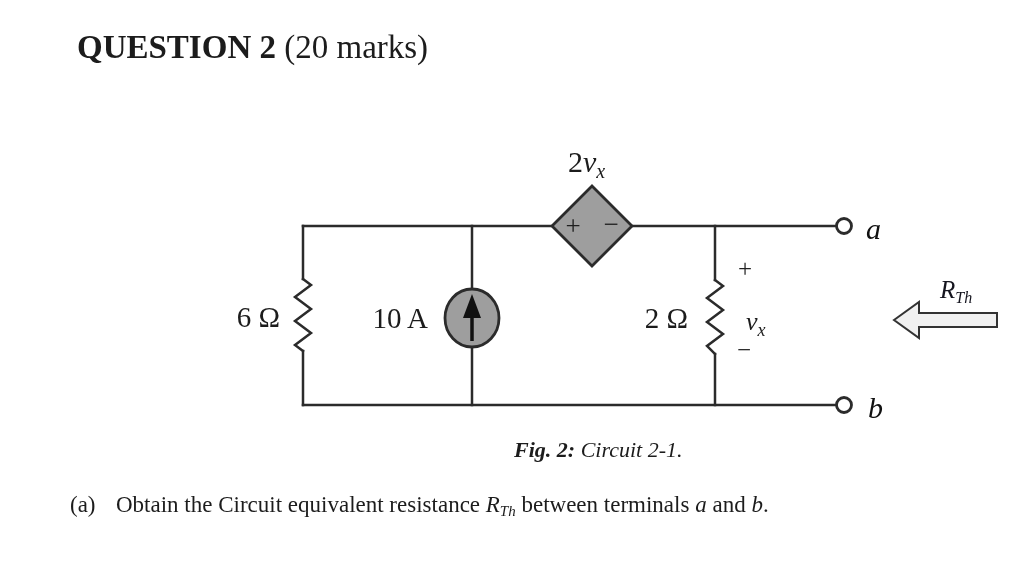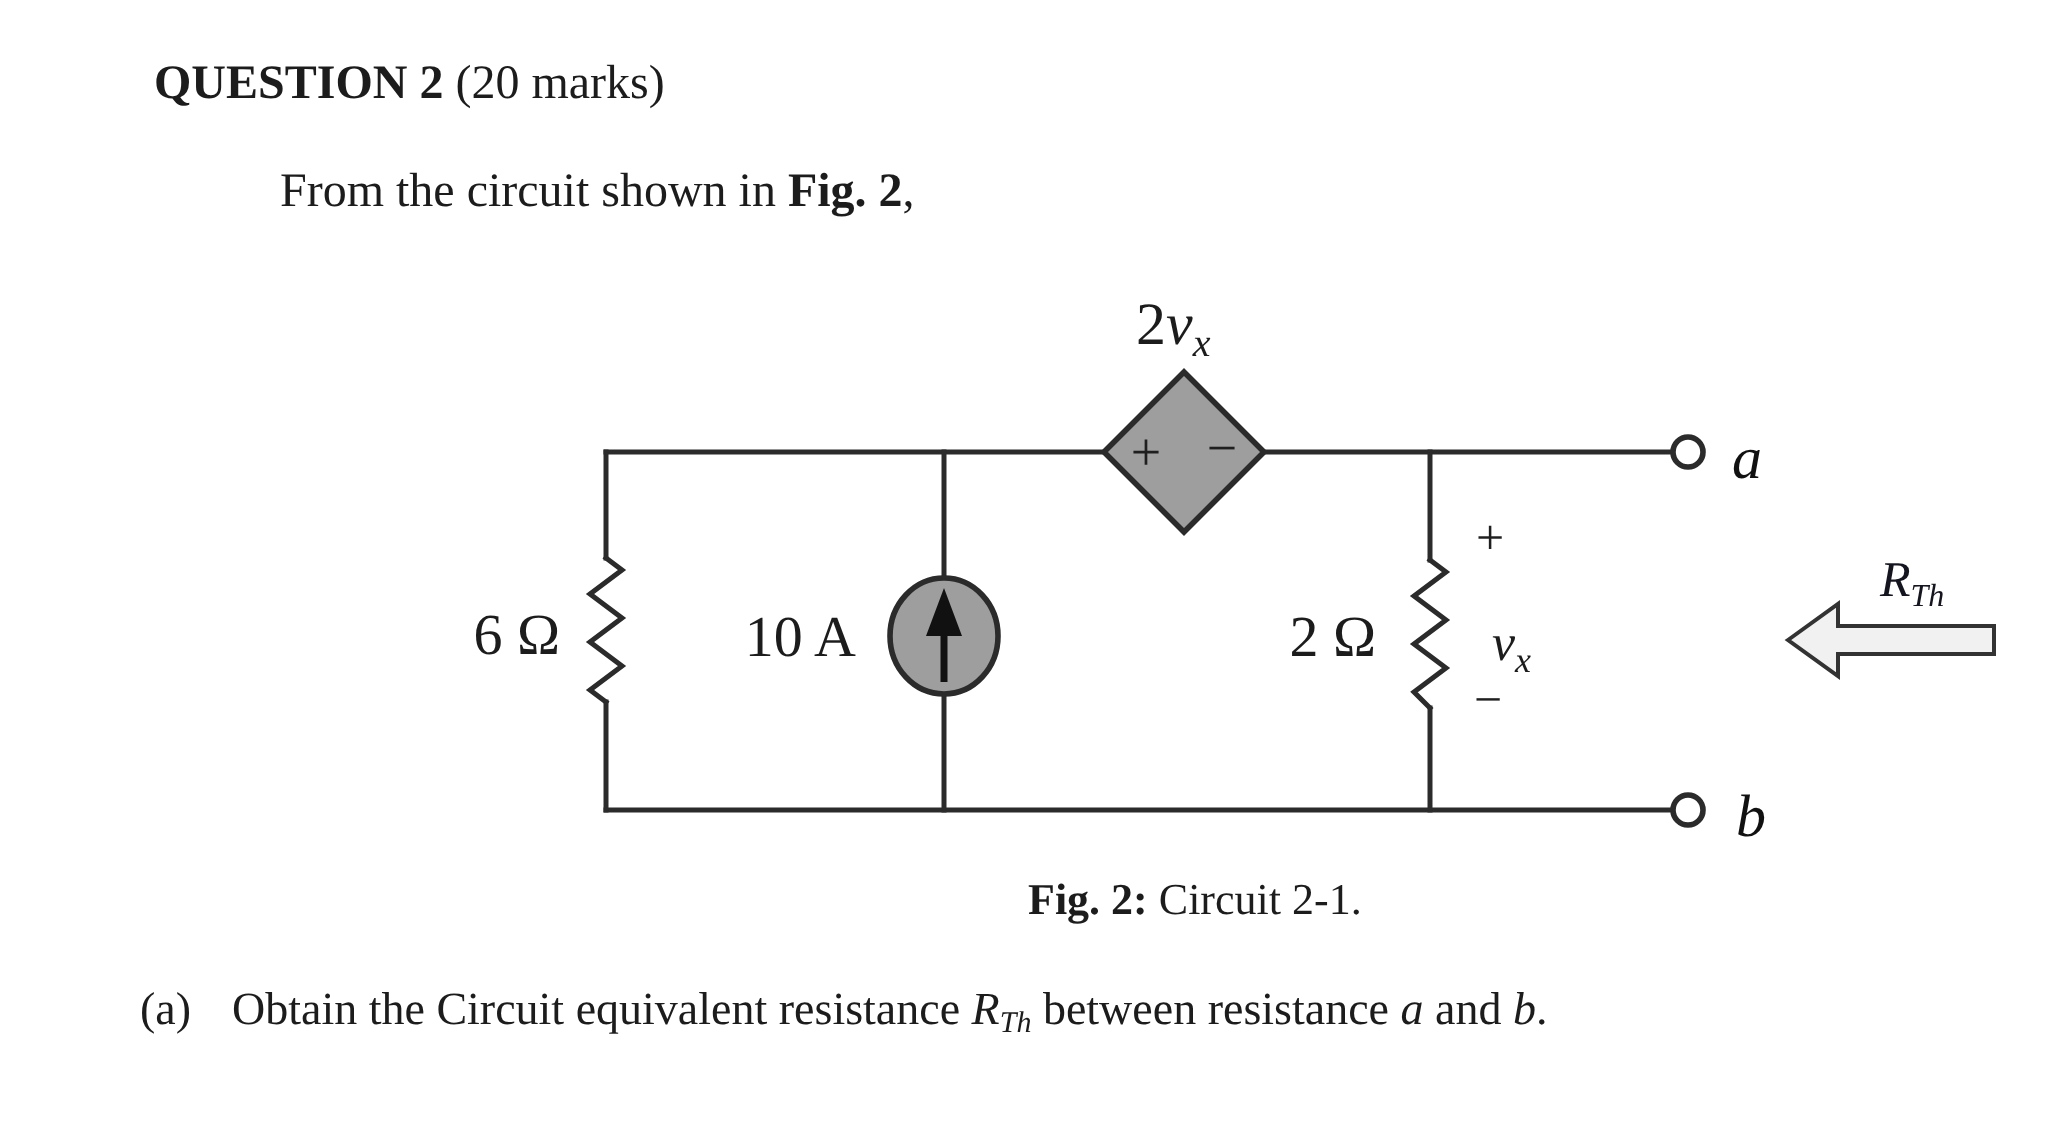--- a/index.html
+++ b/index.html
@@ -1,23 +1,23 @@
 <!DOCTYPE html>
 <html><head>
 <meta charset="utf-8">
 <style>
   html,body{margin:0;padding:0;background:#ffffff;}
   #page{position:relative;width:1024px;height:561px;background:#ffffff;overflow:hidden;
         font-family:"Liberation Serif", serif;color:#1c1c1c;}
   .abs{position:absolute;white-space:nowrap;}
   .b{font-weight:bold;}
   .it{font-style:italic;}
-  #header{left:77px;top:29px;font-size:24px;}
+  #header{left:77px;top:29px;font-size:33px;}
   #intro{left:140px;top:83px;font-size:24px;}
-  #caption{left:514px;top:437px;font-size:22px;}
+  #caption{left:514px;top:437px;font-size:22px;font-style:italic;}
   #part-a{left:70px;top:492px;font-size:23px;}
   #part-a .pa-label{display:inline-block;width:46px;}
   #part-a sub{font-size:15px;font-style:italic;vertical-align:-4px;line-height:0;}
   svg{position:absolute;left:0;top:0;}
   .wire{stroke:#2b2b2b;stroke-width:2.5;fill:none;stroke-linecap:square;}
   .comp{stroke:#2b2b2b;stroke-width:2.8;}
   .clabel{font-family:"Liberation Serif",serif;font-size:29px;fill:#1c1c1c;}
   .sign{font-family:"Liberation Serif",serif;font-size:27px;fill:#1f1f1f;}
   .sub-t{font-size:20px;}
   .term-label{font-family:"Liberation Serif",serif;font-size:30px;font-style:italic;fill:#111;}
@@ -27,21 +27,20 @@
   .vx-sub{font-size:18px;}
   .pm-small{font-family:"Liberation Serif",serif;font-size:25px;fill:#1f1f1f;}
 </style>
 </head>
 <body>
 
 <div id="page">
 
   <div id="header" class="abs"><span class="b">QUESTION 2</span><span> (20 marks)</span></div>
 
-  <div id="intro" class="abs"><span>From the circuit shown in </span><span class="b">Fig. 2</span><span>,</span></div>
 
   <svg width="1024" height="561" viewBox="0 0 1024 561">
 
     <line class="wire" x1="303" y1="226" x2="552" y2="226"></line>
     <line class="wire" x1="632" y1="226" x2="836" y2="226"></line>
     <line class="wire" x1="303" y1="405" x2="836" y2="405"></line>
     <line class="wire" x1="303" y1="226" x2="303" y2="279"></line>
     <line class="wire" x1="303" y1="351" x2="303" y2="405"></line>
     <line class="wire" x1="472" y1="226" x2="472" y2="405"></line>
     <line class="wire" x1="715" y1="226" x2="715" y2="280"></line>
@@ -77,15 +76,15 @@
     <text class="pm-small" x="744" y="358" text-anchor="middle">−</text>
 
     <text class="term-label" x="866" y="239">a</text>
     <text class="term-label" x="868" y="418">b</text>
 
     <text class="rth-t" x="940" y="298"><tspan>R</tspan><tspan class="rth-s" dy="5">Th</tspan></text>
   </svg>
 
   <div id="caption" class="abs"><span class="b">Fig. 2:</span><span> Circuit 2-1.</span></div>
 
-  <div id="part-a" class="abs"><span class="pa-label">(a)</span><span>Obtain the Circuit equivalent resistance </span><span class="it">R</span><sub>Th</sub><span> between resistance </span><span class="it">a</span><span> and </span><span class="it">b</span><span>.</span></div>
+  <div id="part-a" class="abs"><span class="pa-label">(a)</span><span>Obtain the Circuit equivalent resistance </span><span class="it">R</span><sub>Th</sub><span> between terminals </span><span class="it">a</span><span> and </span><span class="it">b</span><span>.</span></div>
 
 </div>
 
 </body></html>

